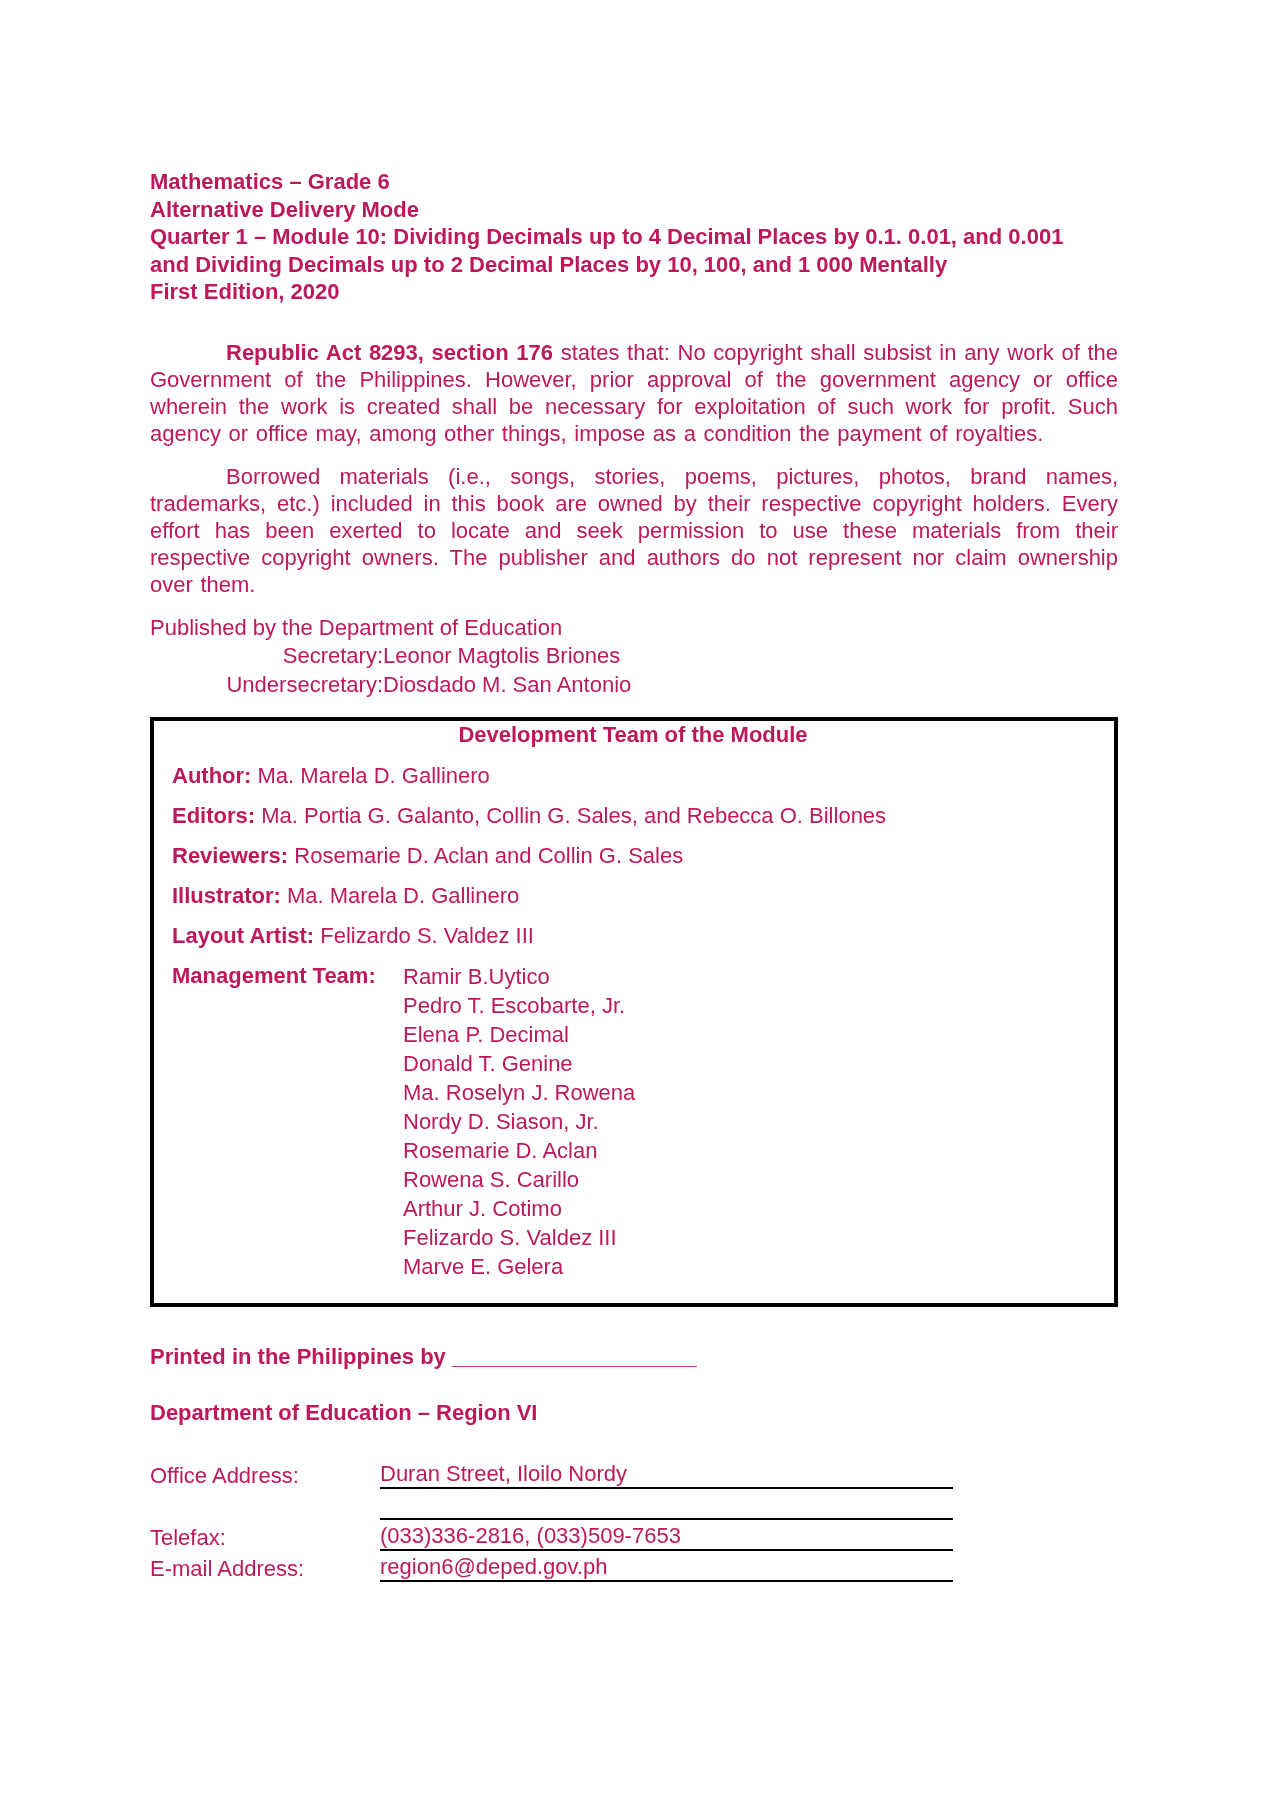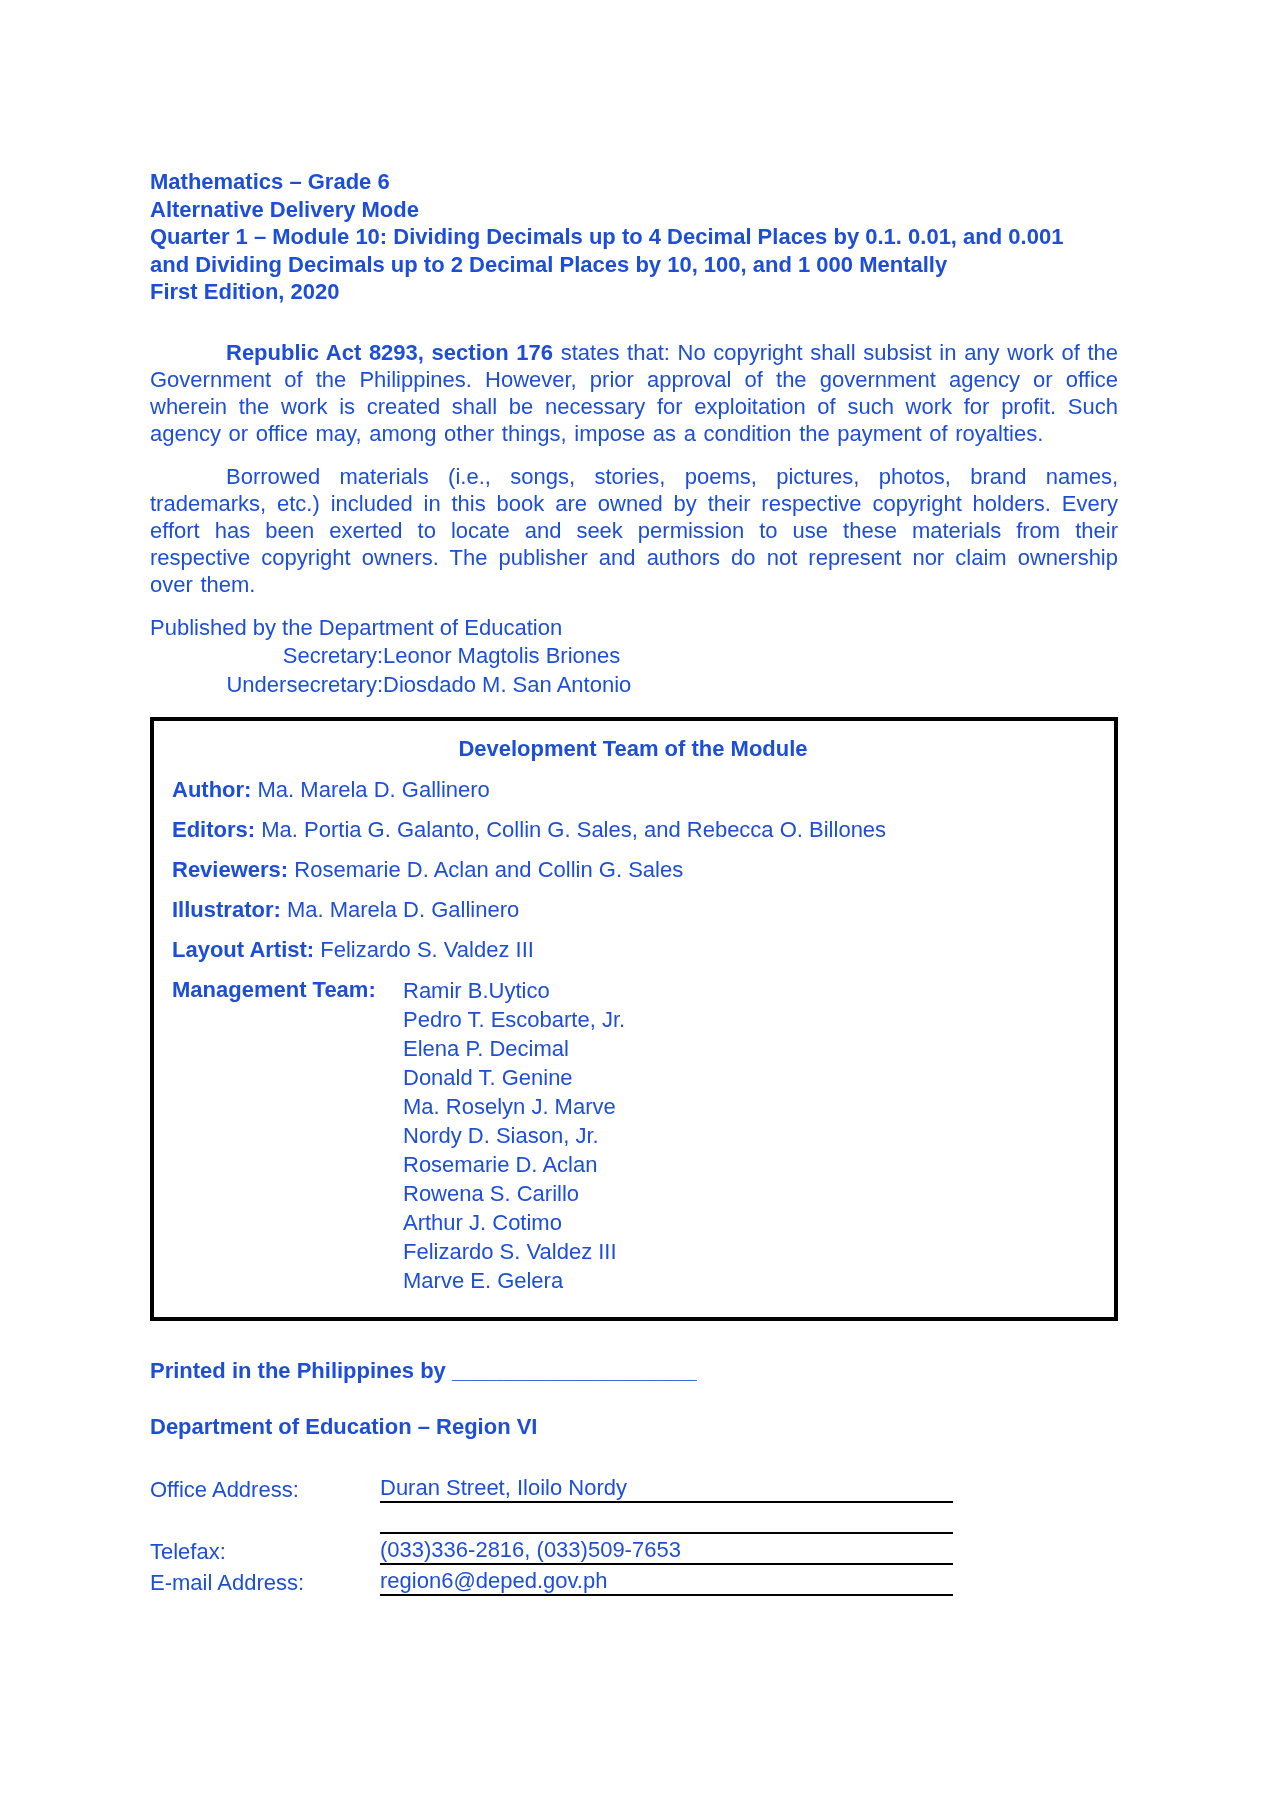--- a/index.html
+++ b/index.html
@@ -1,21 +1,21 @@
 <!DOCTYPE html>
 <html><head>
 <meta charset="utf-8">
 <style>
   * { margin: 0; padding: 0; box-sizing: border-box; }
   html, body { background: #ffffff; }
   .page {
     width: 1273px;
     height: 1800px;
     background: #ffffff;
-    color: #1d4ed8;
+    color: #be185d;
     font-family: "Liberation Sans", sans-serif;
     font-size: 22px;
     line-height: 27px;
     padding: 168px 155px 0 150px;
     position: relative;
     overflow: hidden;
   }
   
   .title-block div {
     font-weight: bold;
@@ -33,21 +33,21 @@
   .b { font-weight: bold; }
   
   .pub-block { margin-top: 16px; text-align: right; }
   .pub-row { display: flex; line-height: 28.5px; }
   .pub-label { width: 233px; flex: 0 0 233px; }
   
   .devbox {
     border: 4px solid #000000;
     margin-top: 18px;
     width: 968px;
-    padding: 14px 20px 22px 18px;
+    padding: 0 20px 22px 18px;
   }
   .devbox-title {
     text-align: center;
     font-weight: bold;
     margin-bottom: 14px;
   }
   .entry { margin-top: 13px; }
   .mgmt { position: relative; margin-top: 13px; }
   .mgmt-label { position: absolute; left: 0; top: 0; font-weight: bold; }
   .mgmt-names { margin-left: 231px; line-height: 29px; }
@@ -114,21 +114,21 @@
     <div class="entry"><span class="b">Layout Artist:</span>
       <span>Felizardo S. Valdez III</span></div>
 
     <div class="mgmt">
       <span class="mgmt-label">Management Team:</span>
       <div class="mgmt-names">
         <div>Ramir B.Uytico</div>
         <div>Pedro T. Escobarte, Jr.</div>
         <div>Elena P. Decimal</div>
         <div>Donald T. Genine</div>
-        <div>Ma. Roselyn J. Marve</div>
+        <div>Ma. Roselyn J. Rowena</div>
         <div>Nordy D. Siason, Jr.</div>
         <div>Rosemarie D. Aclan</div>
         <div>Rowena S. Carillo</div>
         <div>Arthur J. Cotimo</div>
         <div>Felizardo S. Valdez III</div>
         <div>Marve E. Gelera</div>
       </div>
     </div>
   </div>
 

